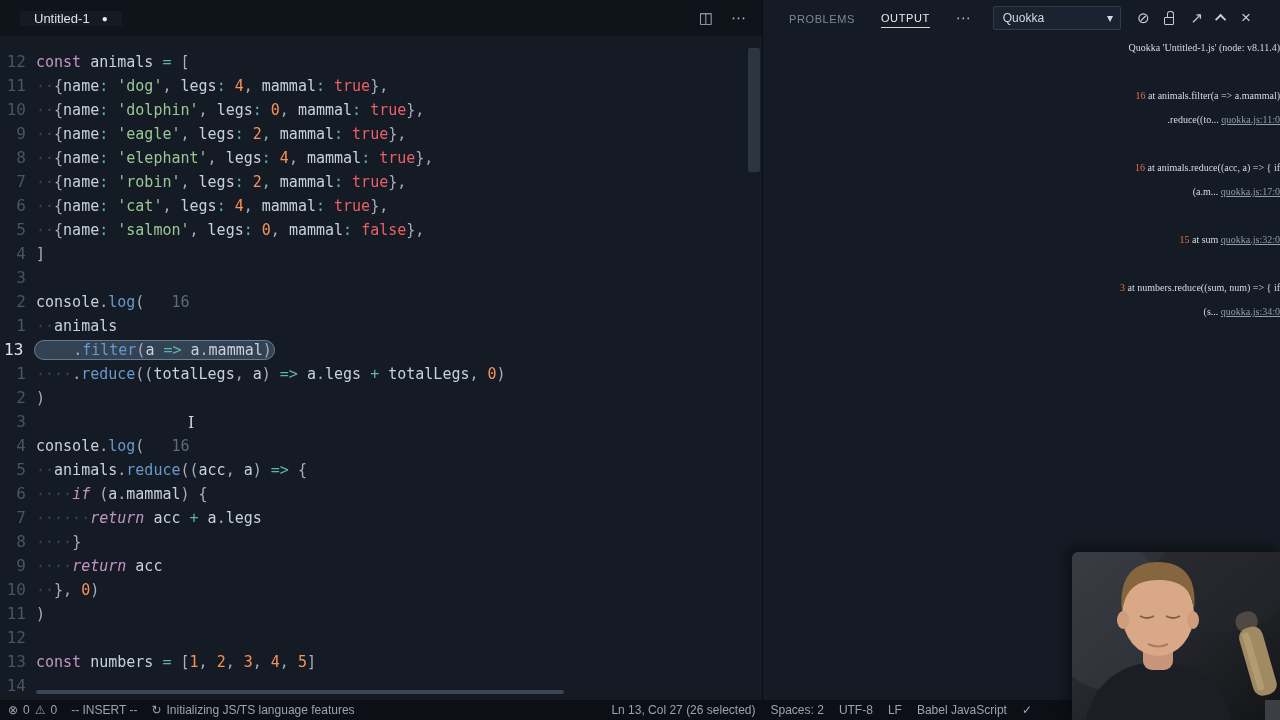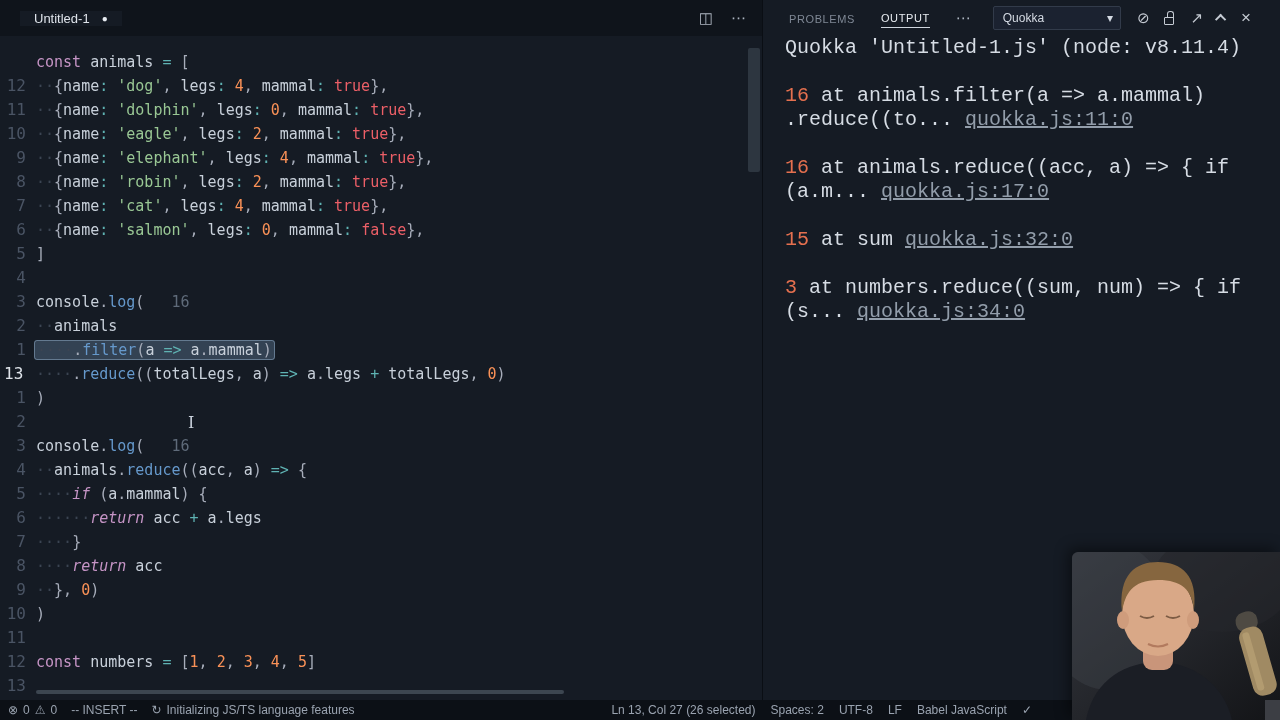--- a/index.html
+++ b/index.html
@@ -10,24 +10,24 @@
   #tabbar { position:absolute; left:0; top:0; width:762px; height:36px; background:#0f141b; display:flex; align-items:center; }
   .tab { display:flex; align-items:center; background:#151b24; padding:0 14px 0 14px; margin-left:20px; }
   .tab-label { color:#dee3ea; font-size:13px; }
   .dirty-dot { color:#e8ecf2; font-size:10px; margin-left:12px; }
   #editor-actions { margin-left:auto; display:flex; align-items:center; gap:18px; padding-right:16px; color:#aeb6c2; font-size:15px; }
   #editor-actions span { cursor:default; }
 
   
   #editor { position:absolute; left:0; top:36px; width:762px; height:664px; background:#151b24; padding-top:14px; overflow:hidden; }
   .code-line { display:flex; height:24px; line-height:24px; font-family:"DejaVu Sans Mono","Liberation Mono",monospace; font-size:15px; }
-  .gutter { flex:0 0 36px; text-align:right; padding-right:10px; color:#49536200; color:#4a5464; font-size:16px;margin-top:24px; }
+  .gutter { flex:0 0 36px; text-align:right; padding-right:10px; color:#49536200; color:#4a5464; font-size:16px; }
   .gutter.cur { text-align:left; padding-left:4px; color:#dfe4ea; }
   .lc { white-space:pre; color:#c8d0da; }
-  .sel { background:rgba(76,99,122,.55); border:1px solid rgba(170,200,228,.42); border-radius:3px; padding:0 2px; margin-left:-2px; }
+  .sel { background:rgba(76,99,122,.55); border:1px solid rgba(170,200,228,.42); border-radius:10px; padding:0 2px; margin-left:-2px; }
   .tk-kw  { color:#c594c5; }
   .tk-kwi { color:#c594c5; font-style:italic; }
   .tk-fn  { color:#6699cc; }
   .tk-id  { color:#c8d0da; }
   .tk-pn  { color:#a7adba; }
   .tk-op  { color:#5fb3b3; }
   .tk-str { color:#99c794; }
   .tk-num { color:#f99157; }
   .tk-bool{ color:#ec5f67; }
   .tk-ws  { color:#3b4452; }
@@ -46,21 +46,21 @@
   .ptab.active { color:#e7ebf0; border-bottom:1px solid #cfd6de; }
   #panel-more { margin-left:auto; color:#aeb6c2; font-size:15px; margin-right:22px; }
   #channel-select { display:flex; align-items:center; justify-content:space-between; width:134px; height:24px; background:#1b2230; border:1px solid #323b4a; border-radius:2px; color:#d4dae3; font-size:12px; padding:0 7px 0 9px; margin-right:16px; }
   #panel-actions { display:flex; align-items:center; gap:15px; color:#c5cbd3; font-size:15px; }
   .chev-up { display:inline-block; width:8px; height:8px; border-left:2px solid #c5cbd3; border-top:2px solid #c5cbd3; transform:rotate(45deg) translateY(2px); }
   .lock-icon { position:relative; display:inline-block; width:11px; height:14px; }
   .lock-icon::before { content:""; position:absolute; top:0; left:2.5px; width:5px; height:6px; border:1.5px solid #c5cbd3; border-bottom:none; border-radius:3px 3px 0 0; }
   .lock-icon::after  { content:""; position:absolute; top:6px; left:0; width:8px; height:6px; border:1.5px solid #c5cbd3; border-radius:1px; }
 
   #output-content { position:absolute; left:0; top:36px; right:0; bottom:0; padding-left:22px; overflow:hidden;
-    font-family:Liberation Mono, monospace; font-size:20px; }
+    font-family:Liberation Serif, serif; font-size:10px;text-align:right; }
   .out-block { margin-bottom:24px; }
   .out-line { height:24px; line-height:24px; white-space:pre; }
   .o-txt { color:#d6dce4; }
   .o-val { color:#e5704f; }
   .o-link { color:#929daa; text-decoration:underline; cursor:pointer; }
 
   
   #statusbar { position:absolute; left:0; top:700px; width:1280px; height:20px; background:#0c1016; display:flex; align-items:center; font-size:12px; color:#9aa3b0; }
   #statusbar-left  { display:flex; align-items:center; gap:14px; padding-left:8px; }
   #statusbar-right { display:flex; align-items:center; gap:15px; margin-left:auto; padding-right:248px; }

